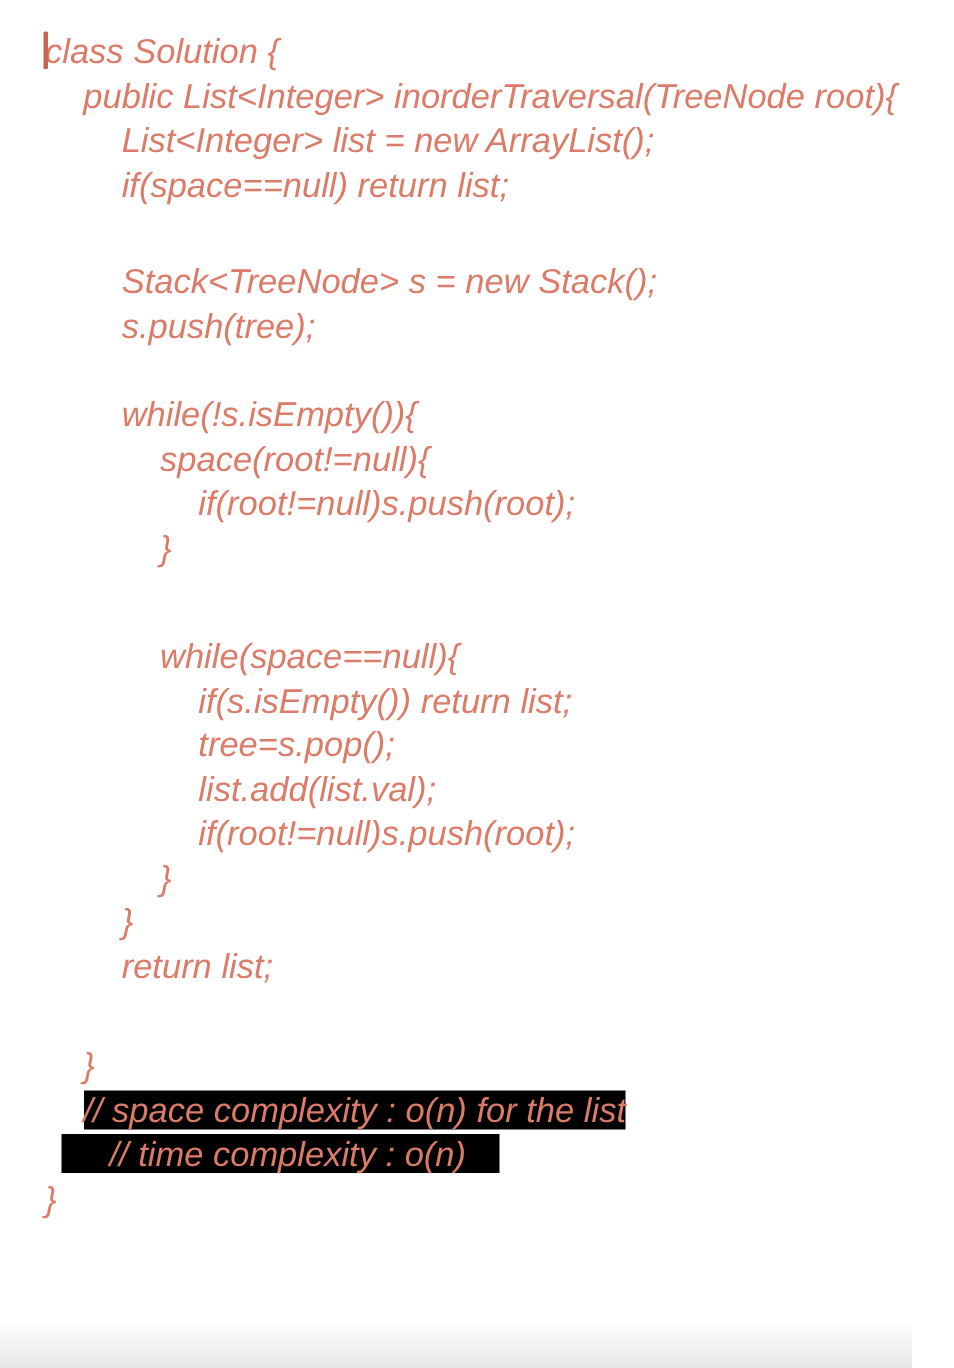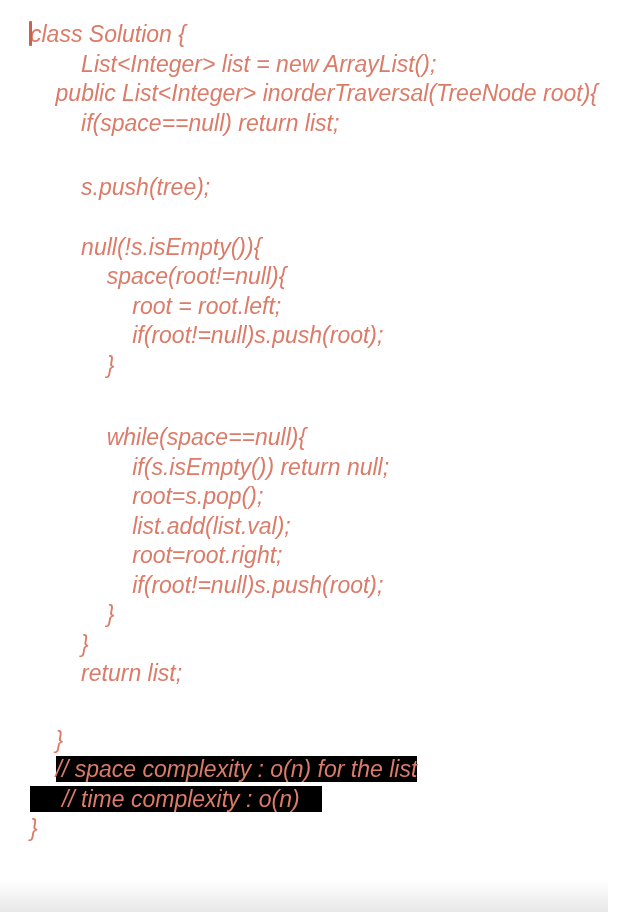--- a/index.html
+++ b/index.html
@@ -49,42 +49,41 @@
     background: linear-gradient(to bottom, rgba(232,232,232,0) 0%, #e7e7e7 100%);
     pointer-events: none;
   }
 </style>
 </head>
 <body>
 
 <div class="page">
   <div id="code-lines" class="code">
       <div class="code-line"><span class="seg-plain">class Solution {</span></div>
+      <div class="code-line"><span class="seg-plain">    public List&lt;Integer&gt; inorderTraversal(TreeNode root){</span></div>
       <div class="code-line"><span class="seg-plain">        List&lt;Integer&gt; list = new ArrayList();</span></div>
-      <div class="code-line"><span class="seg-plain">    public List&lt;Integer&gt; inorderTraversal(TreeNode root){</span></div>
       <div class="code-line"><span class="seg-plain">        if(space==null) return list;</span></div>
       <div class="code-line blank" style="height: 35px;"></div>
+      <div class="code-line"><span class="seg-plain">        Stack&lt;TreeNode&gt; s = new Stack();</span></div>
       <div class="code-line"><span class="seg-plain">        s.push(tree);</span></div>
       <div class="code-line blank" style="height: 30px;"></div>
-      <div class="code-line"><span class="seg-plain">        null(!s.isEmpty()){</span></div>
+      <div class="code-line"><span class="seg-plain">        while(!s.isEmpty()){</span></div>
       <div class="code-line"><span class="seg-plain">            space(root!=null){</span></div>
-      <div class="code-line"><span class="seg-plain">                root = root.left;</span></div>
       <div class="code-line"><span class="seg-plain">                if(root!=null)s.push(root);</span></div>
       <div class="code-line"><span class="seg-plain">            }</span></div>
       <div class="code-line blank" style="height: 43px;"></div>
       <div class="code-line"><span class="seg-plain">            while(space==null){</span></div>
-      <div class="code-line"><span class="seg-plain">                if(s.isEmpty()) return null;</span></div>
-      <div class="code-line"><span class="seg-plain">                root=s.pop();</span></div>
+      <div class="code-line"><span class="seg-plain">                if(s.isEmpty()) return list;</span></div>
+      <div class="code-line"><span class="seg-plain">                tree=s.pop();</span></div>
       <div class="code-line"><span class="seg-plain">                list.add(list.val);</span></div>
-      <div class="code-line"><span class="seg-plain">                root=root.right;</span></div>
       <div class="code-line"><span class="seg-plain">                if(root!=null)s.push(root);</span></div>
       <div class="code-line"><span class="seg-plain">            }</span></div>
       <div class="code-line"><span class="seg-plain">        }</span></div>
       <div class="code-line"><span class="seg-plain">        return list;</span></div>
       <div class="code-line blank" style="height: 37px;"></div>
       <div class="code-line"><span class="seg-plain">    }</span></div>
       <div class="code-line"><span class="seg-plain">    </span><span class="seg-hl">// space complexity : o(n) for the list</span></div>
-      <div class="code-line"><span class="seg-hl" style="padding-right: 22px;">     // time complexity : o(n)</span></div>
+      <div class="code-line"><span class="seg-hl" style="padding-right: 22px; margin-left: 11px;">     // time complexity : o(n)</span></div>
       <div class="code-line"><span class="seg-plain">}</span></div>
     </div>
   <div id="cursor" class="cursor" style="left: 29px; top: 21px; height: 25px;"></div>
   <div class="fade"></div>
 </div>
 
 </body></html>

